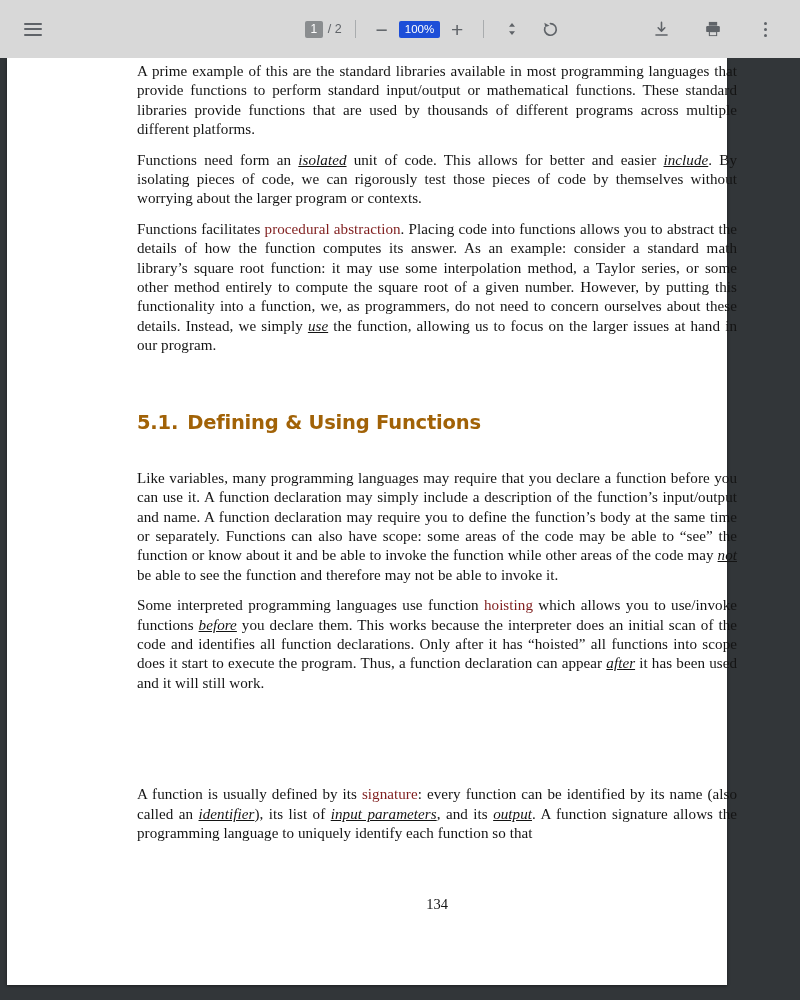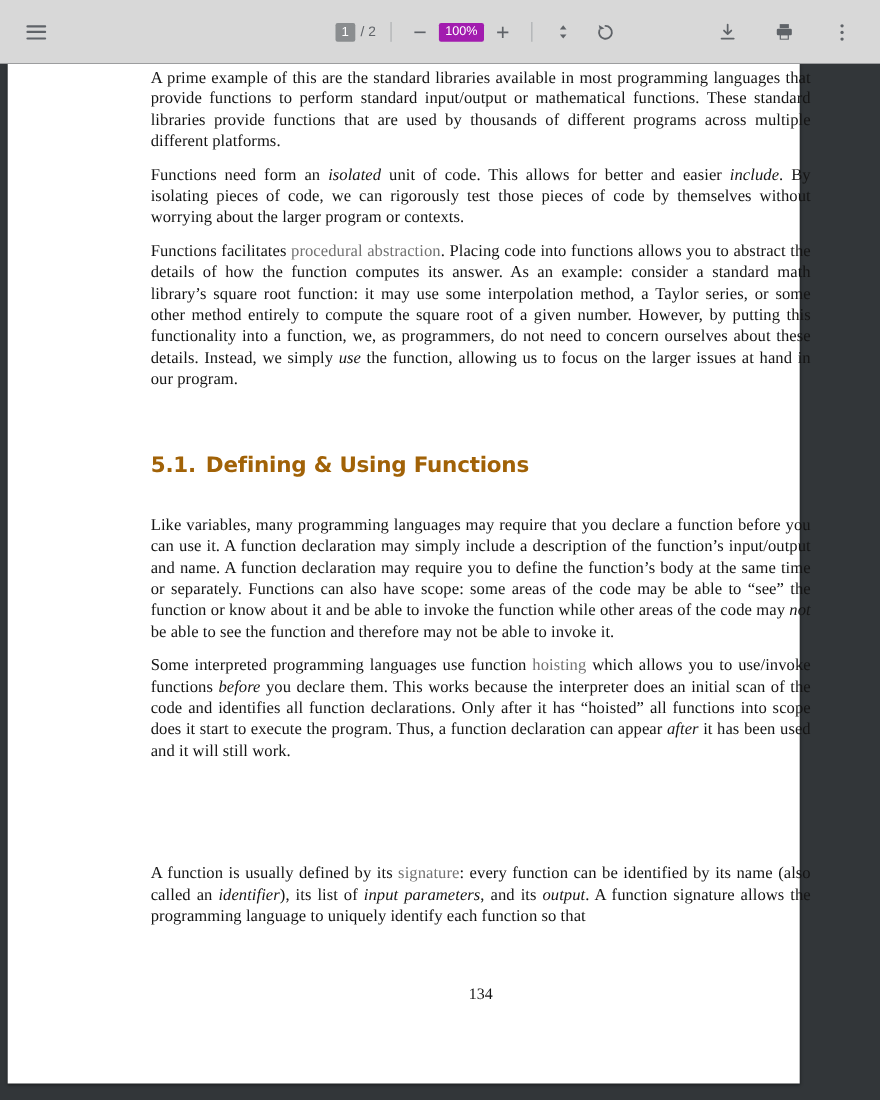--- a/index.html
+++ b/index.html
@@ -80,21 +80,21 @@
     color: #5f6368;
     font-size: 12.5px;
     margin-left: 5px;
   }
   .divider {
     width: 1px; height: 18px;
     background: #a9acae;
     margin: 0 13px;
   }
   .zoom-box {
-    background: #a21caf;
+    background: #1d4ed8;
     color: #ffffff;
     font-size: 11.5px;
     height: 17px;
     padding: 0 6px;
     border-radius: 2px;
     display: inline-flex;
     align-items: center;
     justify-content: center;
     margin: 0 4px;
     cursor: pointer;
@@ -138,23 +138,23 @@
   p.body {
     font-family: "Liberation Serif", serif;
     font-size: 15.1px;
     line-height: 19.4px;
     text-align: justify;
     text-justify: inter-word;
     margin: 0 0 11px 0;
     color: #141414;
     letter-spacing: .05px;
   }
-  i { font-style: italic; }
+  i { font-style: italic; text-decoration: underline; }
   a.link {
-    color: #737373;
+    color: #7f1d1d;
     text-decoration: none;
     cursor: pointer;
   }
   h2.section {
     font-family: "DejaVu Sans", sans-serif;
     font-size: 19.5px;
     font-weight: bold;
     color: #a16207;
     margin: 0;
     letter-spacing: -0.2px;

